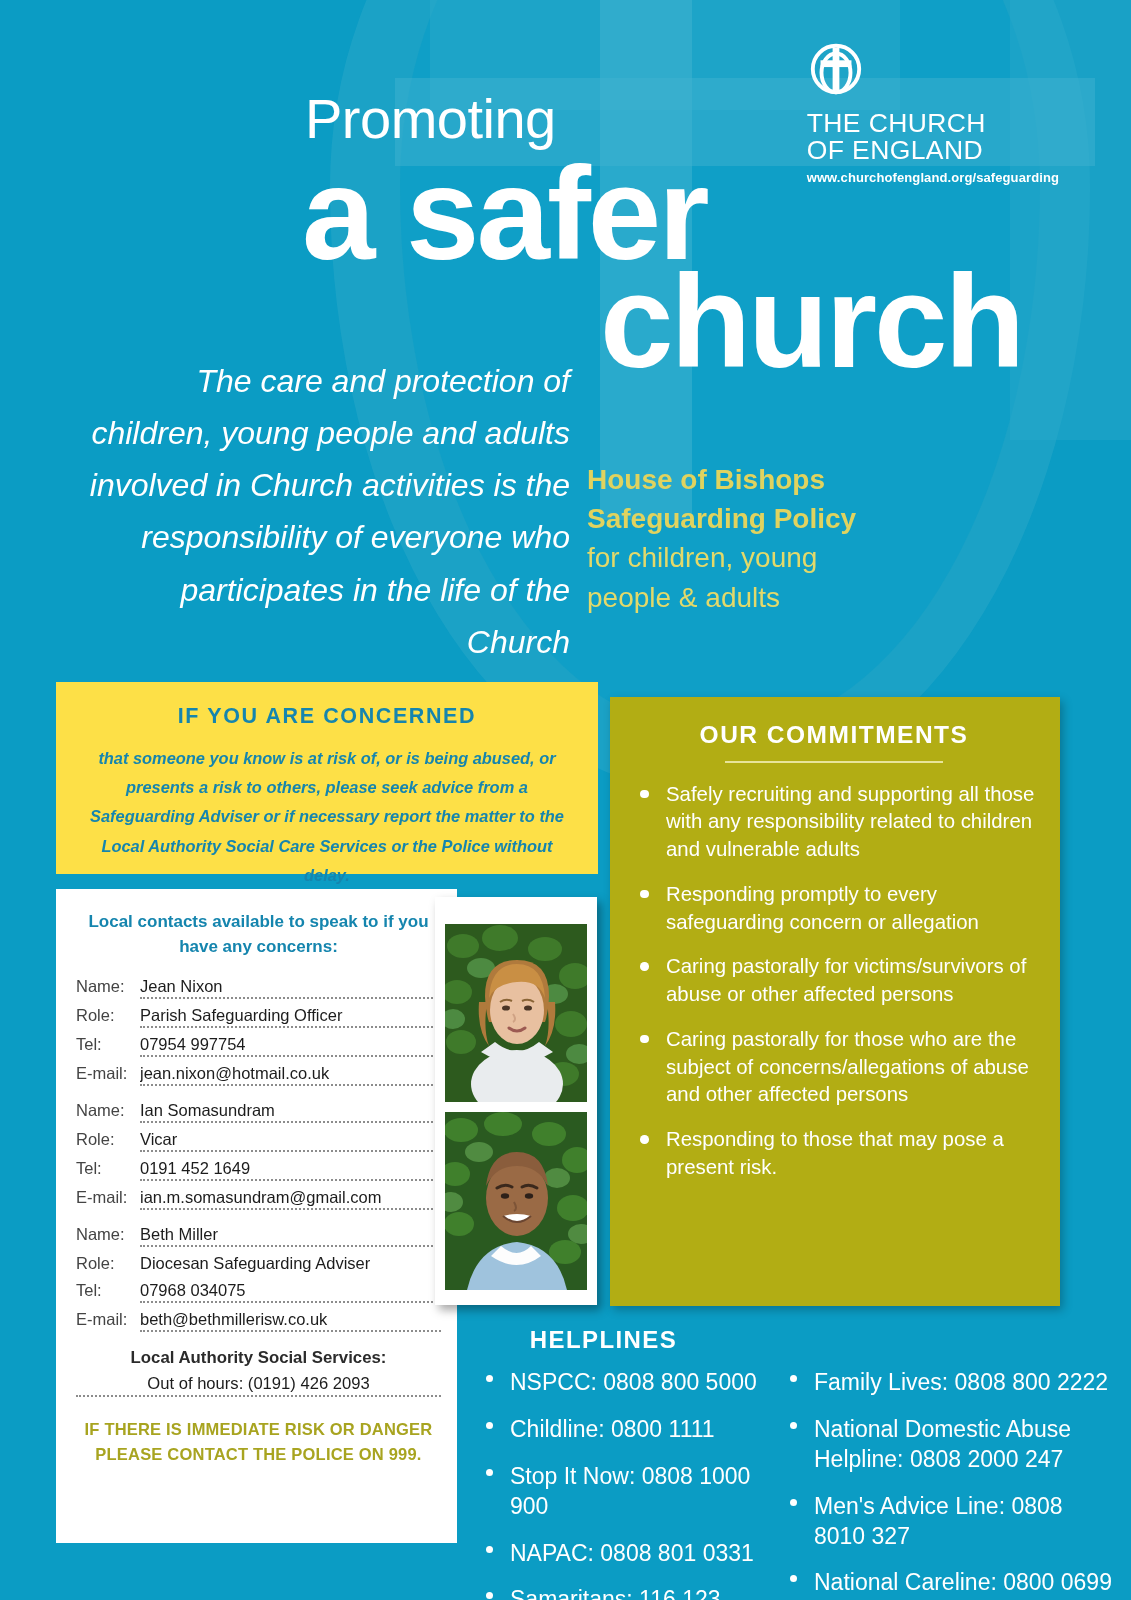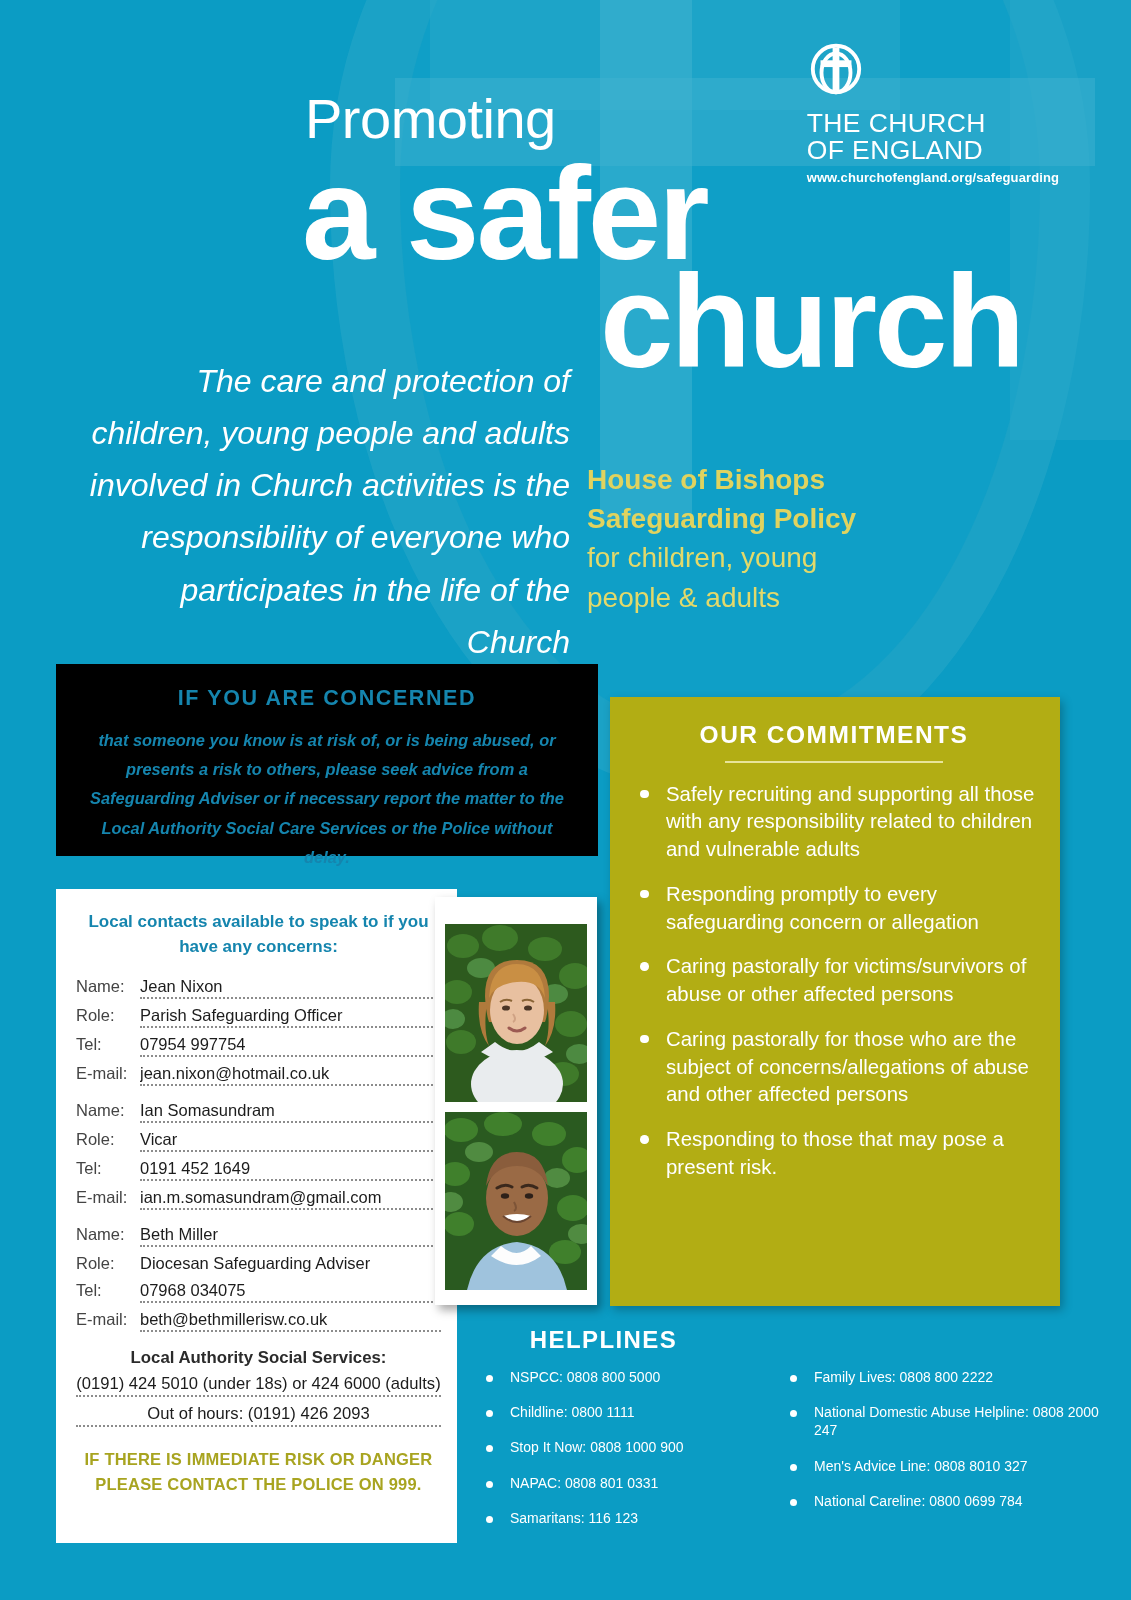--- a/index.html
+++ b/index.html
@@ -75,22 +75,22 @@
 
   
   .policy {
     position:absolute; left:587px; top:460px; width:430px;
     color:#e3d96a; font-size:28px; line-height:1.4; font-weight:400;
   }
   .policy .p-strong { font-weight:600; color:#e0d35f; }
 
   
   .concerned {
-    position:absolute; left:56px; top:664px; width:542px; height:192px;
-    background:#000000; padding:22px 26px 0;
+    position:absolute; left:56px; top:682px; width:542px; height:192px;
+    background:#fde047; padding:22px 26px 0;
   }
   .concerned h2 {
     text-align:center; color:#1585ae; font-size:21.5px;
     font-weight:bold; letter-spacing:1.6px; margin-bottom:15px;
   }
   .concerned p {
     text-align:center; color:#1585ae; font-size:16.4px;
     font-style:italic; font-weight:600; line-height:1.78;
   }
 
@@ -167,21 +167,21 @@
   }
   .hl-cols {
     position:absolute; left:476px; top:1368px; width:640px;
     display:flex; gap:22px;
   }
   .hl-col { flex:1 1 0; }
   .hl-col.left { flex:0 0 282px; }
   .hl-col ul { list-style:none; }
   .hl-col li {
     position:relative; padding-left:34px; color:#fff;
-    font-size:14px; line-height:1.3; margin-bottom:17px; font-weight:400;
+    font-size:23px; line-height:1.3; margin-bottom:17px; font-weight:400;
   }
   .hl-col li::before {
     content:""; position:absolute; left:10px; top:7px;
     width:7px; height:7px; border-radius:50%; background:#fff;
   }
 </style>
 </head>
 <body>
 
 <div class="bg-wrap">
@@ -279,21 +279,20 @@
       <span class="c-lbl w1">Tel:</span>
       <span class="c-val">07968 034075</span>
     </div>
     <div class="c-row">
       <span class="c-lbl w1">E-mail:</span>
       <span class="c-val">beth@bethmillerisw.co.uk</span>
     </div>
   </div>
 
   <div class="la-head">Local Authority Social Services:</div>
-  <div class="la-line">(0191) 424 5010 (under 18s) or 424 6000 (adults)</div>
   <div class="la-line">Out of hours: (0191) 426 2093</div>
 
   <div class="emergency">
     <div>IF THERE IS IMMEDIATE  RISK OR DANGER</div>
     <div>PLEASE CONTACT THE POLICE ON 999.</div>
   </div>
 </div>
 
 <div class="photos">
   <div class="photo p1">

